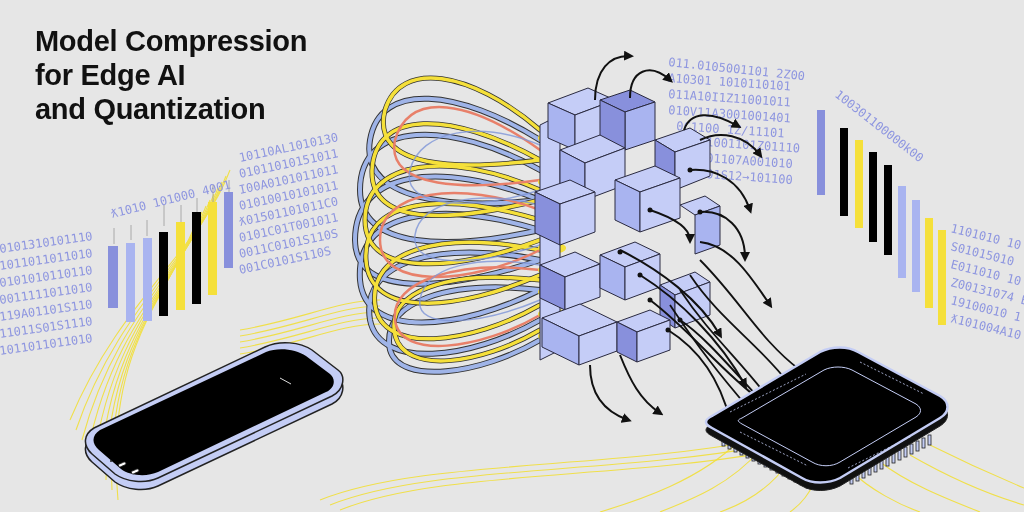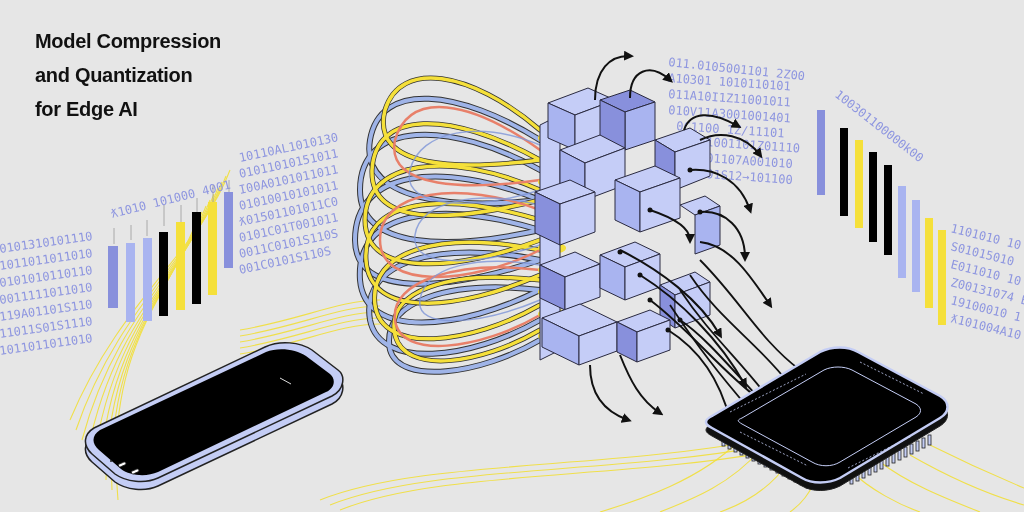--- a/index.html
+++ b/index.html
@@ -5,35 +5,35 @@
     html, body { margin: 0; padding: 0; }
     body {
       width: 1024px; height: 512px; overflow: hidden;
       background: #e6e6e6;
       font-family: "Liberation Sans", sans-serif;
       position: relative;
     }
     .title {
       position: absolute; left: 35px; top: 24px;
       font-family: "Liberation Sans", sans-serif;
-      font-weight: 700; font-size: 20px; line-height: 34px;
+      font-weight: 700; font-size: 29px; line-height: 34px;
       color: #111; letter-spacing: -0.3px;
       z-index: 5;
     }
     .title div { white-space: nowrap; }
     svg.art { position: absolute; left: 0; top: 0; }
     .bin { font-family: "DejaVu Sans Mono", monospace; font-size: 12px; fill: #8e96e0; }
   </style>
 </head>
 <body>
 
 <div class="title">
   <div>Model Compression</div>
+  <div>for Edge AI</div>
   <div>and Quantization</div>
-  <div>for Edge AI</div>
 </div>
 
 <svg class="art" width="1024" height="512" viewBox="0 0 1024 512">
   <defs>
     <marker id="arr" viewBox="0 0 10 10" refX="6" refY="5" markerWidth="5" markerHeight="5" orient="auto-start-reverse">
       <path d="M0,0 L10,5 L0,10 z" fill="#111"></path>
     </marker>
   </defs>
 
   <g fill="none" stroke="#f2df3a" stroke-width="1.1" opacity="0.9">

